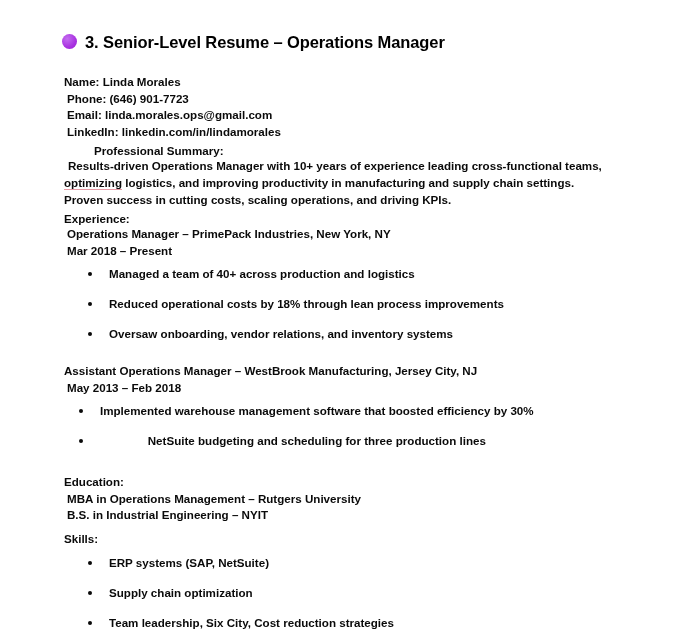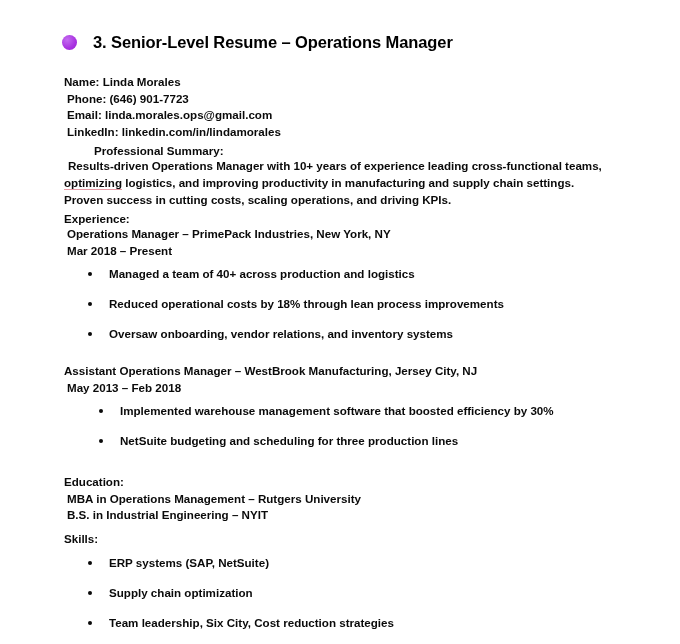--- a/index.html
+++ b/index.html
@@ -24,22 +24,22 @@
     box-sizing: border-box;
     padding: 0;
   }
 
   
   .title-row {
     position: absolute;
     left: 62px;
     top: 34px;
     display: flex;
-    align-items: center;
-    gap: 16px;
+    align-items: flex-start;
+    gap: 8px;
     white-space: nowrap;
   }
   .title-dot {
     width: 15px;
     height: 15px;
     border-radius: 50%;
     background: #a832e0;
     background: radial-gradient(circle at 35% 32%, #c46cf0 0%, #a832e0 60%, #9a22d4 100%);
     flex: 0 0 auto;
     display: block;
@@ -140,22 +140,23 @@
     display: block;
   }
 
   .bullets-exp1 {
     left: 85px;
     top: 267px;
   }
   .bullets-exp1 li { margin-bottom: 16px; }
 
   .bullets-exp2 {
-    left: 96px;
+    left: 76px;
     top: 404px;
+    text-align: center;
   }
   .bullets-exp2 li { margin-bottom: 16px; }
 
   .bullets-skills {
     left: 85px;
     top: 556px;
   }
   .bullets-skills li { margin-bottom: 16px; }
 </style>
 </head>

